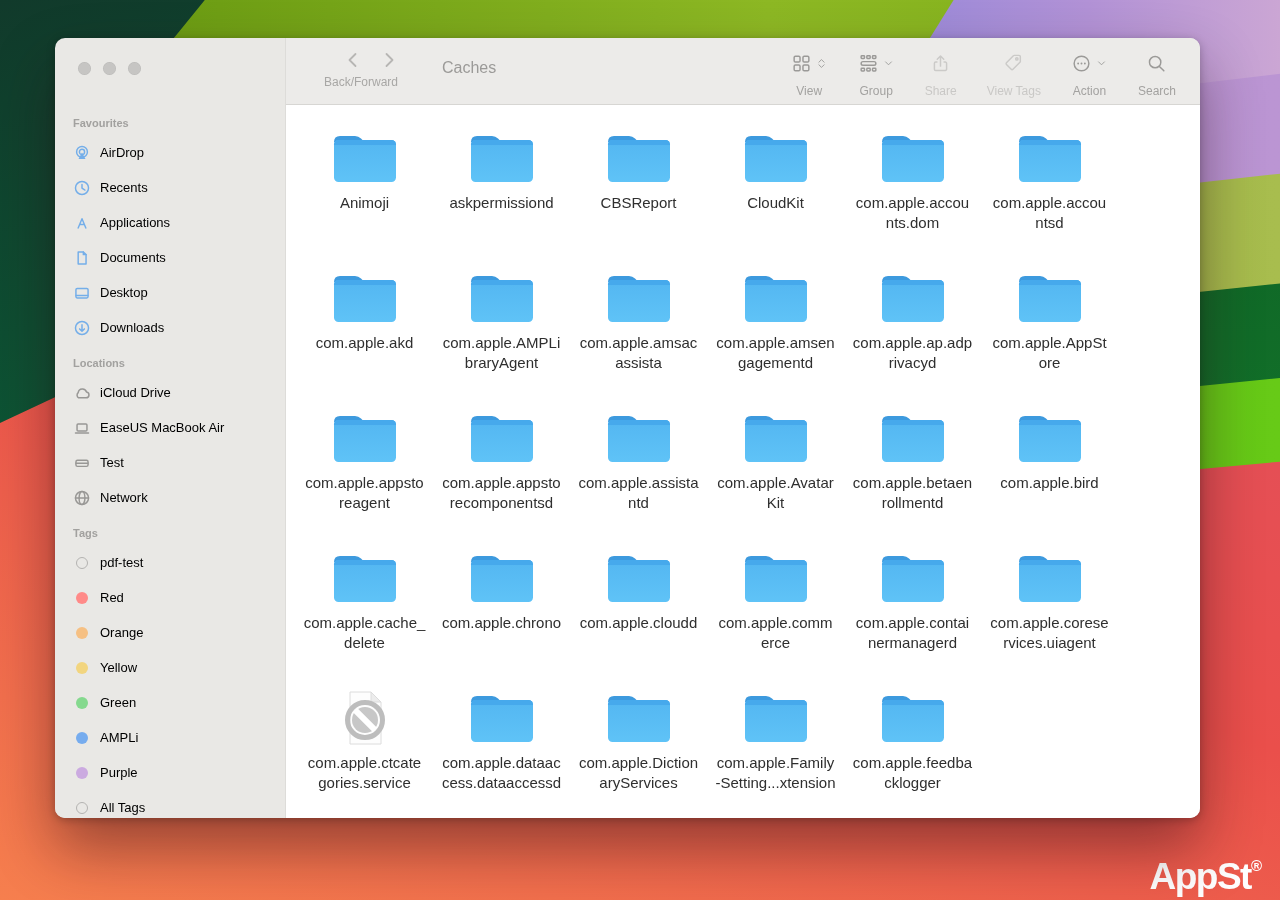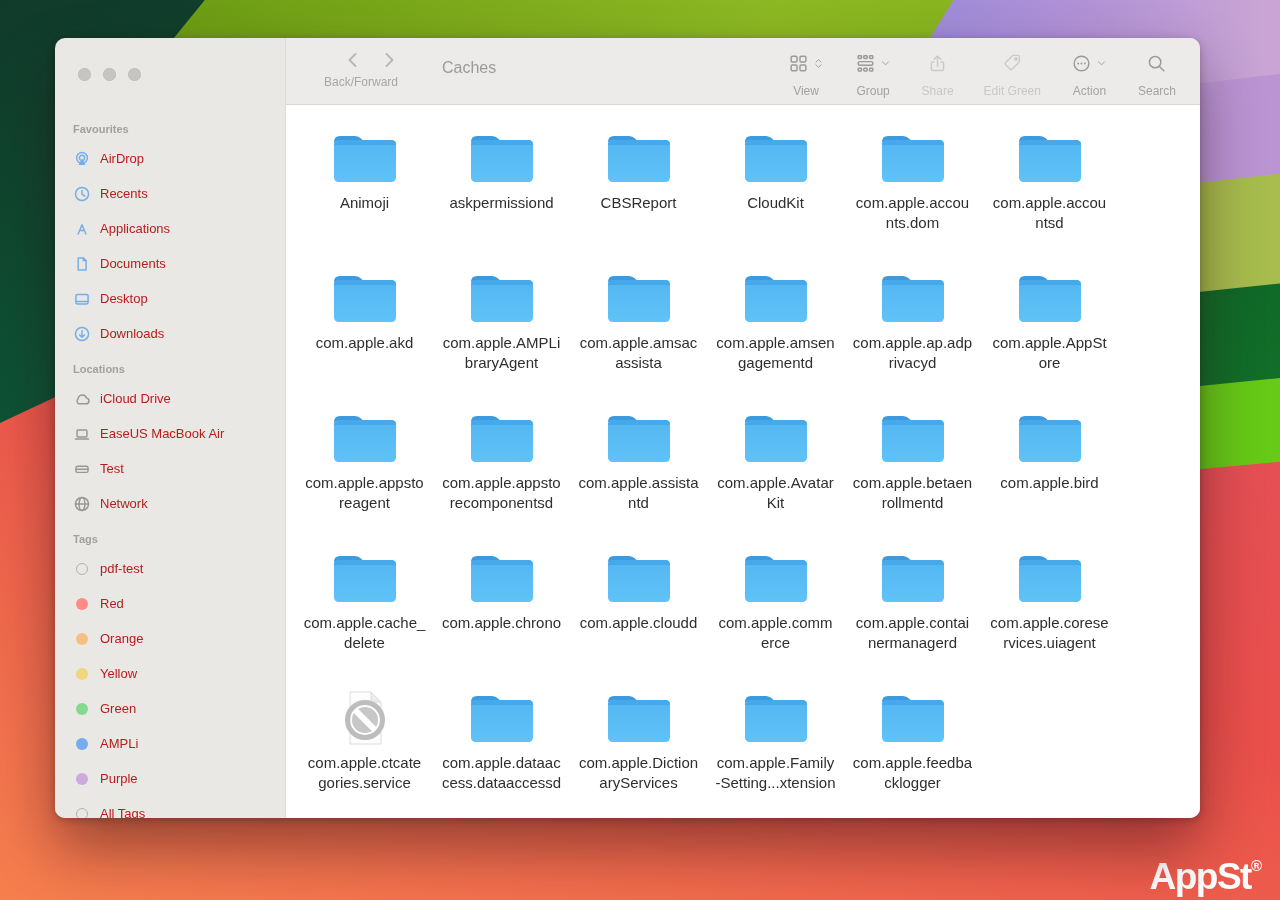--- a/index.html
+++ b/index.html
@@ -28,29 +28,29 @@
   .watermark { position:absolute; right:18px; bottom:2px; color:#fff;
     font-size:37px; font-weight:bold; letter-spacing:-1.5px; }
   .watermark sup { font-size:15px; font-weight:bold; vertical-align:18px; letter-spacing:0; }
 
   
   .window { position:absolute; left:55px; top:38px; width:1145px; height:780px;
     border-radius:10px; overflow:hidden; background:#e9e8e5;
     box-shadow:0 30px 60px rgba(40,10,20,.45), 0 2px 8px rgba(0,0,0,.25); }
 
   
-  .sidebar { position:absolute; left:0; top:16px; bottom:0; width:230px;
+  .sidebar { position:absolute; left:0; top:10px; bottom:0; width:230px;
     background:#e9e8e5; overflow:hidden; }
   .traffic { display:flex; gap:12px; padding:14px 0 0 23px; height:27px; }
   .tl { width:13px; height:13px; border-radius:50%; background:#c6c5c3;
     box-shadow:inset 0 0 0 .5px rgba(0,0,0,.08); }
   .sec-title { margin:12px 0 6px 18px; font-size:11px; font-weight:bold; color:#a2a19f; }
   .sec-title.first { margin-top:42px; }
   .s-item { display:flex; align-items:center; height:35px; padding-left:18px; gap:9px;
-    font-size:13px; color:#b91c1c; }
+    font-size:13px; color:#000000; }
   .sic { width:18px; height:18px; flex:0 0 18px; fill:none; stroke-width:1.3;
     stroke-linecap:round; stroke-linejoin:round; }
   .sic.blue { color:#74aee9; stroke:#74aee9; }
   .sic.gray { color:#989795; stroke:#989795; }
   .dot { width:12px; height:12px; flex:0 0 12px; margin:0 3px; border-radius:50%; }
   .dot.hollow { background:transparent !important; border:1.5px solid #b4b3b1; }
 
   
   .main { position:absolute; left:230px; top:0; right:0; bottom:0;
     display:flex; flex-direction:column; border-left:1px solid #dddcd9; }
@@ -381,21 +381,21 @@
                 </svg>
             </div>
             <div class="tb-lbl">Share</div>
           </div>
           <div class="tb-btn disabled">
             <div class="tb-ic">
               <svg class="ic20">
                   <use href="#ic-tag"></use>
                 </svg>
             </div>
-            <div class="tb-lbl">Edit Green</div>
+            <div class="tb-lbl">View Tags</div>
           </div>
           <div class="tb-btn">
             <div class="tb-ic">
               <svg class="ic20">
                   <use href="#ic-ellipsis-circle"></use>
                 </svg>
               <svg class="ic12">
                   <use href="#ic-chev-down"></use>
                 </svg>
             </div>

